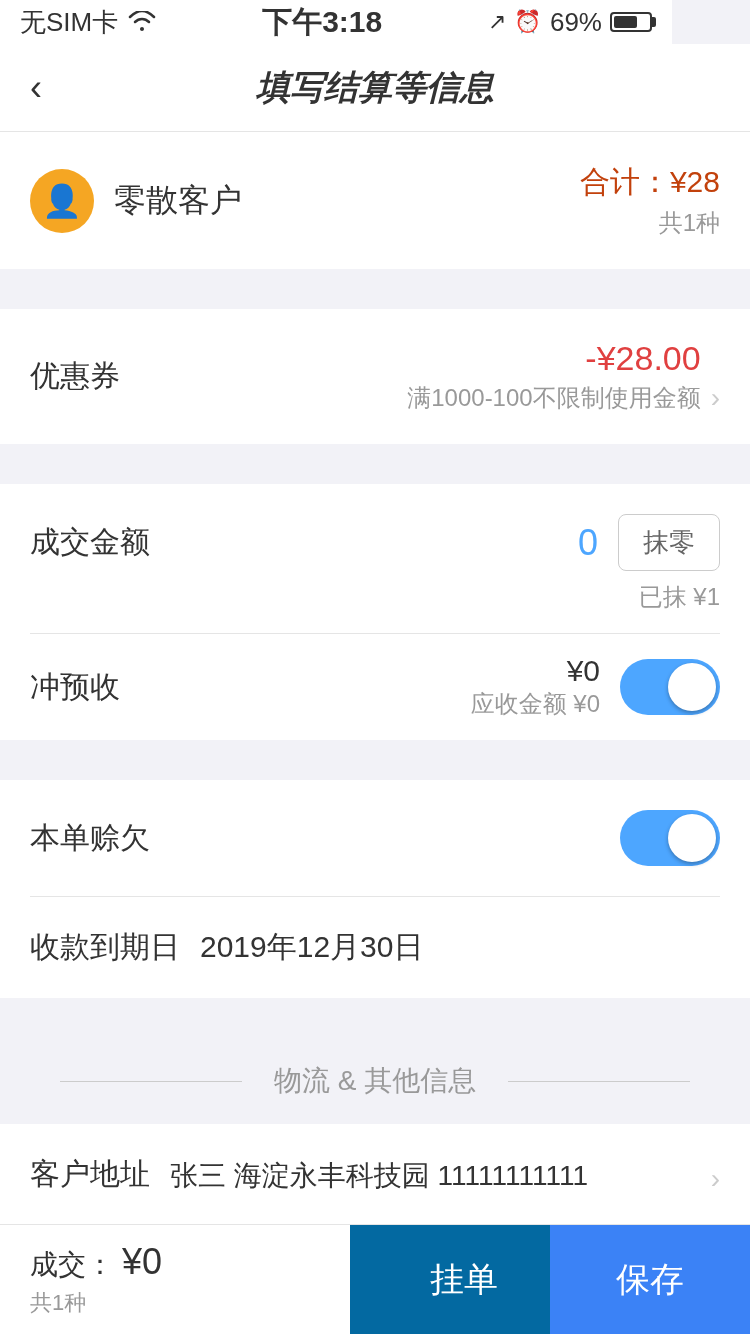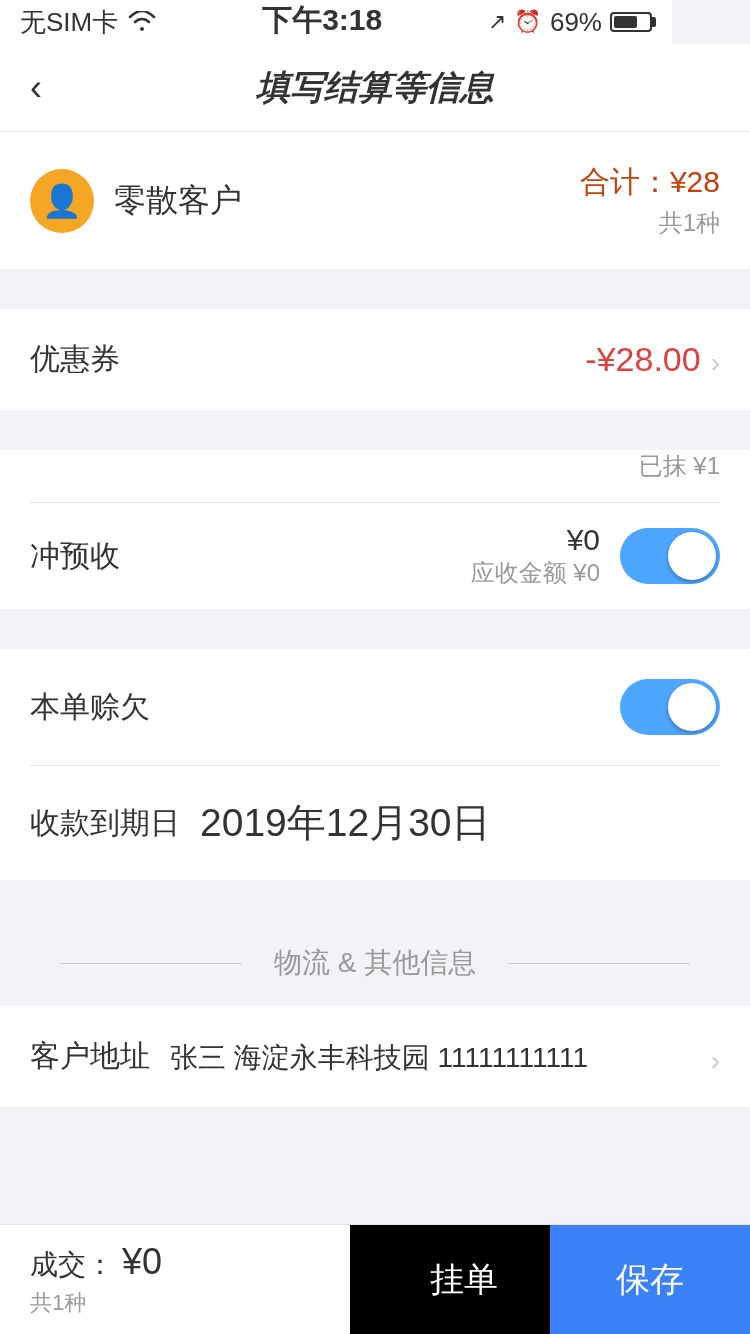--- a/index.html
+++ b/index.html
@@ -13,20 +13,21 @@
       color: #333;
       position: relative;
     }
 
     
     .status-bar {
       width: 672px;
       height: 44px;
       background: #fff;
       display: flex;
+      align-items: center;
       justify-content: space-between;
       padding: 0 20px;
       font-size: 26px;
       font-weight: 500;
       gap: 16px;
     }
     .status-left { display: flex; align-items: center; gap: 10px; }
     .status-center { font-size: 30px; font-weight: 600; }
     .status-right { display: flex; align-items: center; gap: 8px; font-size: 26px; }
     .battery {
@@ -194,21 +195,21 @@
 
     
     .due-row {
       display: flex;
       align-items: center;
       padding: 30px 30px;
       background: #fff;
       gap: 20px;
     }
     .due-label { font-size: 30px; color: #333; }
-    .due-value { font-size: 39px; color: #333; }
+    .due-value { font-size: 30px; color: #333; }
     .section-header-line {
       display: flex;
       align-items: center;
       gap: 32px;
       padding: 24px 60px;
       background: #f2f2f7;
     }
     .section-line { flex: 1; height: 1px; background: #ccc; }
     .section-line-text { font-size: 28px; color: #999; white-space: nowrap; }
 
@@ -240,21 +241,21 @@
       flex: 1;
       padding: 0 30px;
     }
     .bottom-deal-label { font-size: 28px; color: #333; }
     .bottom-deal-amount { font-size: 36px; color: #333; font-weight: 500; }
     .bottom-count { font-size: 22px; color: #999; margin-top: 4px; }
     .bottom-actions { display: flex; height: 110px; }
     .btn-hang {
       width: 200px;
       height: 110px;
-      background: #000000;
+      background: #0369a1;
       display: flex;
       align-items: center;
       justify-content: center;
       font-size: 34px;
       color: #fff;
       font-weight: 500;
       cursor: pointer;
       padding-left: 28px;
     }
     .btn-save {
@@ -318,29 +319,37 @@
   </div>
 
   <div class="section-divider"></div>
 
   <div class="card">
     <div class="coupon-row">
       <span class="coupon-label">优惠券</span>
       <div class="coupon-right">
         <div style="text-align:right;">
           <div class="coupon-amount">-¥28.00</div>
+          <div class="coupon-desc">满1000-100不限制使用金额</div>
         </div>
         <span class="chevron">›</span>
       </div>
     </div>
   </div>
 
   <div class="section-divider"></div>
 
   <div class="card">
+    <div class="deal-row">
+      <span class="deal-label">成交金额</span>
+      <div class="deal-right">
+        <span class="deal-amount">0</span>
+        <button class="round-btn">抹零</button>
+      </div>
+    </div>
     <div class="deal-sub">已抹  ¥1</div>
 
     <div class="divider"></div>
 
     <div class="toggle-row">
       <div class="toggle-left">
         <div class="toggle-label">冲预收</div>
       </div>
       <div style="display:flex; align-items:center; gap:20px;">
         <div style="text-align:right;">

